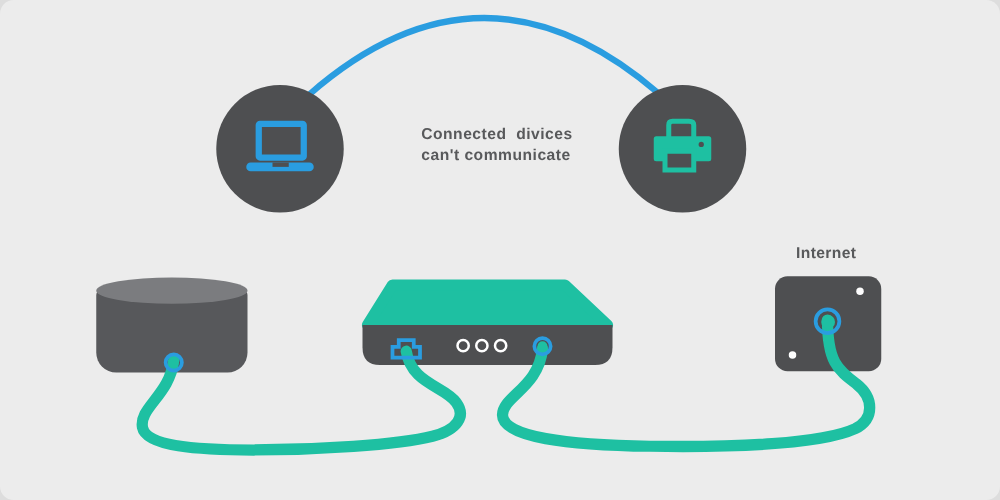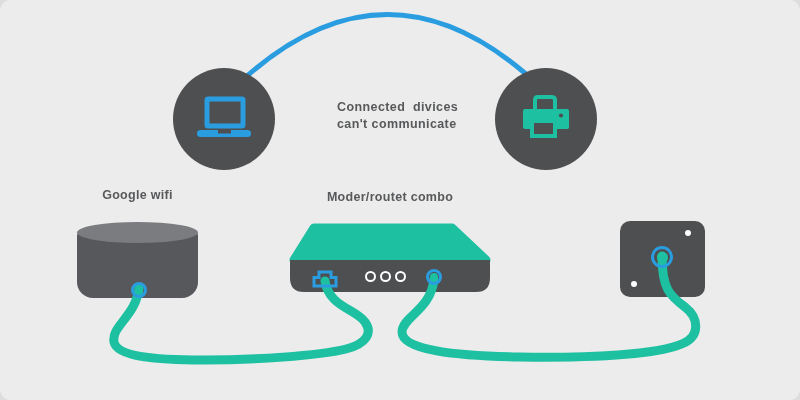--- a/index.html
+++ b/index.html
@@ -101,31 +101,30 @@
       <circle class="prn-dark" cx="43" cy="21.5" r="2.1"></circle>
       <rect class="prn-out" x="14" y="27" width="23" height="15"></rect>
     </svg>
   </div>
 
   <div class="annotation">Connected  divices
 can't communicate</div>
 
   <div class="cyl-body"></div>
   <div class="cyl-top"></div>
-  <div class="device-label" id="label-wifi">Google wifi</div>
 
   <svg id="modem-svg" viewBox="0 0 240 90">
     <path class="modem-top" d="M44,13 L182,13 L216,45 L24,45 Z"></path>
     <path class="modem-front" d="M20,45 H220 V63 Q220,77 206,77 H34 Q20,77 20,63 Z"></path>
   </svg>
-  <div class="device-label" id="label-modem">Moder/routet combo</div>
 
   <div class="plate"></div>
   <div class="screw" style="left:685px;top:230px;"></div>
   <div class="screw" style="left:631px;top:281px;"></div>
+  <div class="device-label" id="label-internet">Internet</div>
 
   <svg class="full z2" viewBox="0 0 800 400">
     <path class="cable" d="M139,288 C136,316 111,326 114,342 C117,357 158,360 203,360
              C253,360 318,356 346,349 C366,344 373,333 365,322 C356,309 329,307 325,281"></path>
     <path class="cable" d="M434,279 C431,310 402,317 402,332 C402,350 455,356 520,357
              C588,358 658,355 684,343 C700,335 699,318 685,307 C670,296 662,289 662,256"></path>
   </svg>
 
   <div class="port-ring" style="left:131px;top:282px;width:10px;height:10px;"></div>
   <div class="port-core" style="left:135px;top:286px;width:8px;height:8px;"></div>

